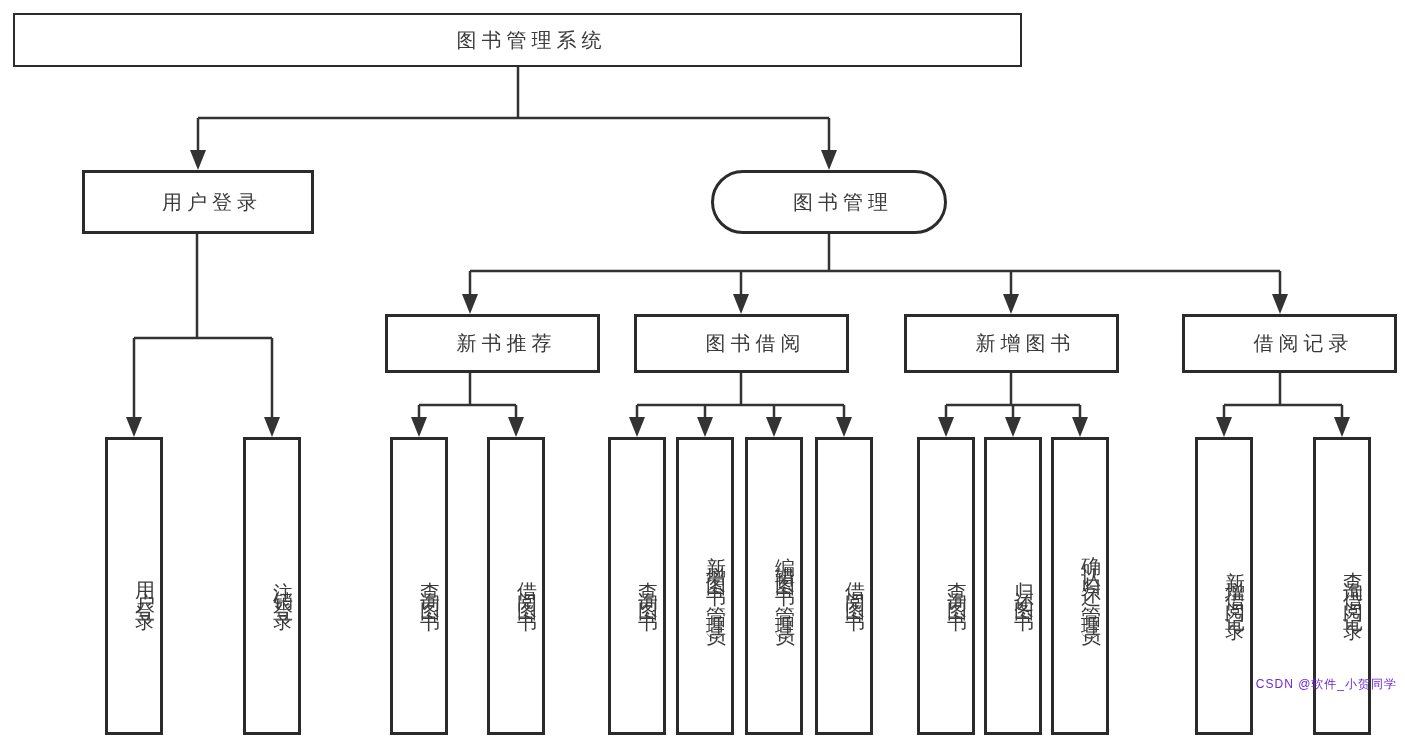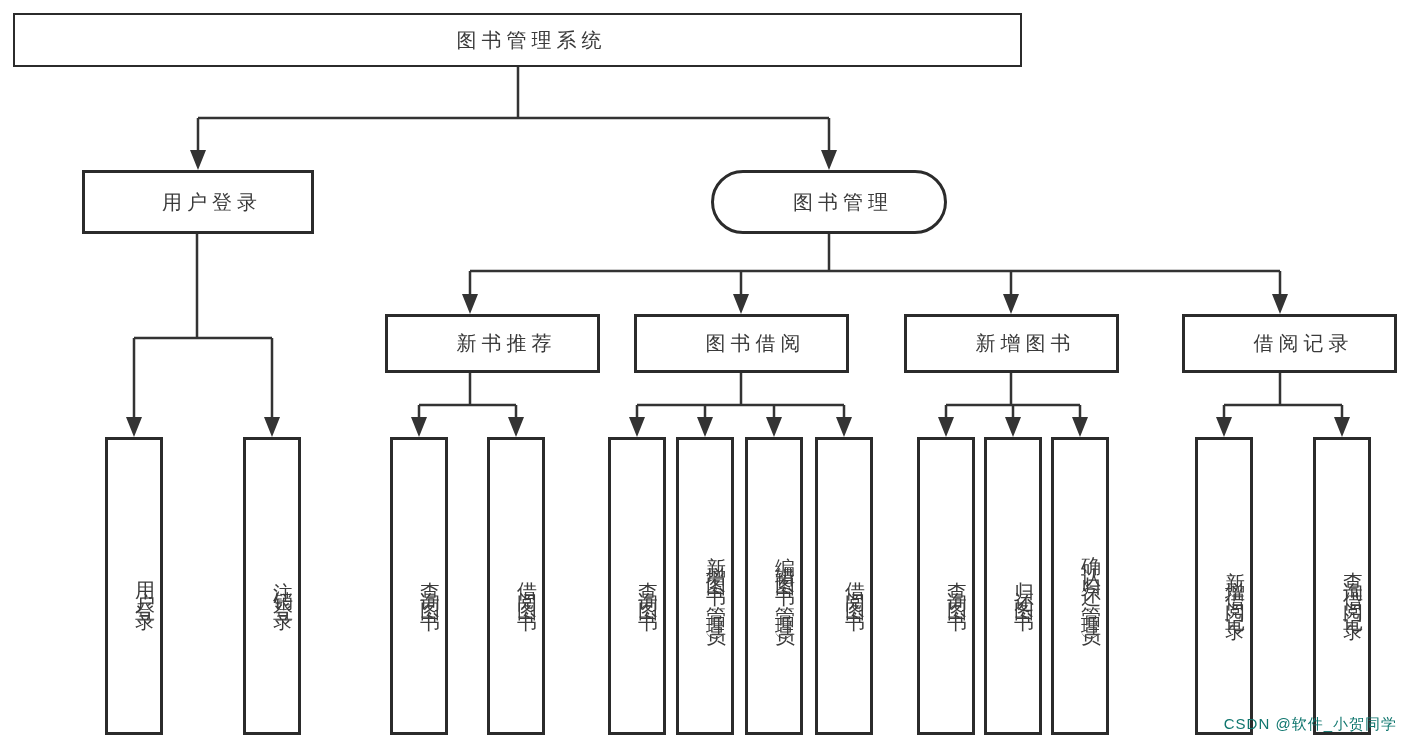--- a/index.html
+++ b/index.html
@@ -63,25 +63,25 @@
     text-orientation: mixed;
     font-size: 20px;
     letter-spacing: 10px;
     text-indent: 0;
     line-height: 1;
     white-space: nowrap;
   }
   .watermark {
     position: absolute;
     right: 8px;
-    top: 715px;
+    top: 676px;
     z-index: 3;
-    font-size: 15px;
+    font-size: 12px;
     letter-spacing: 1px;
-    color: #0f766e;
+    color: #6d28d9;
   }
 </style>
 </head>
 <body>
 
 <div class="canvas">
 
   <svg class="connectors" viewBox="0 0 1405 747" xmlns="http://www.w3.org/2000/svg">
 
     <path fill="none" stroke="#333333" stroke-width="2.5" d="

